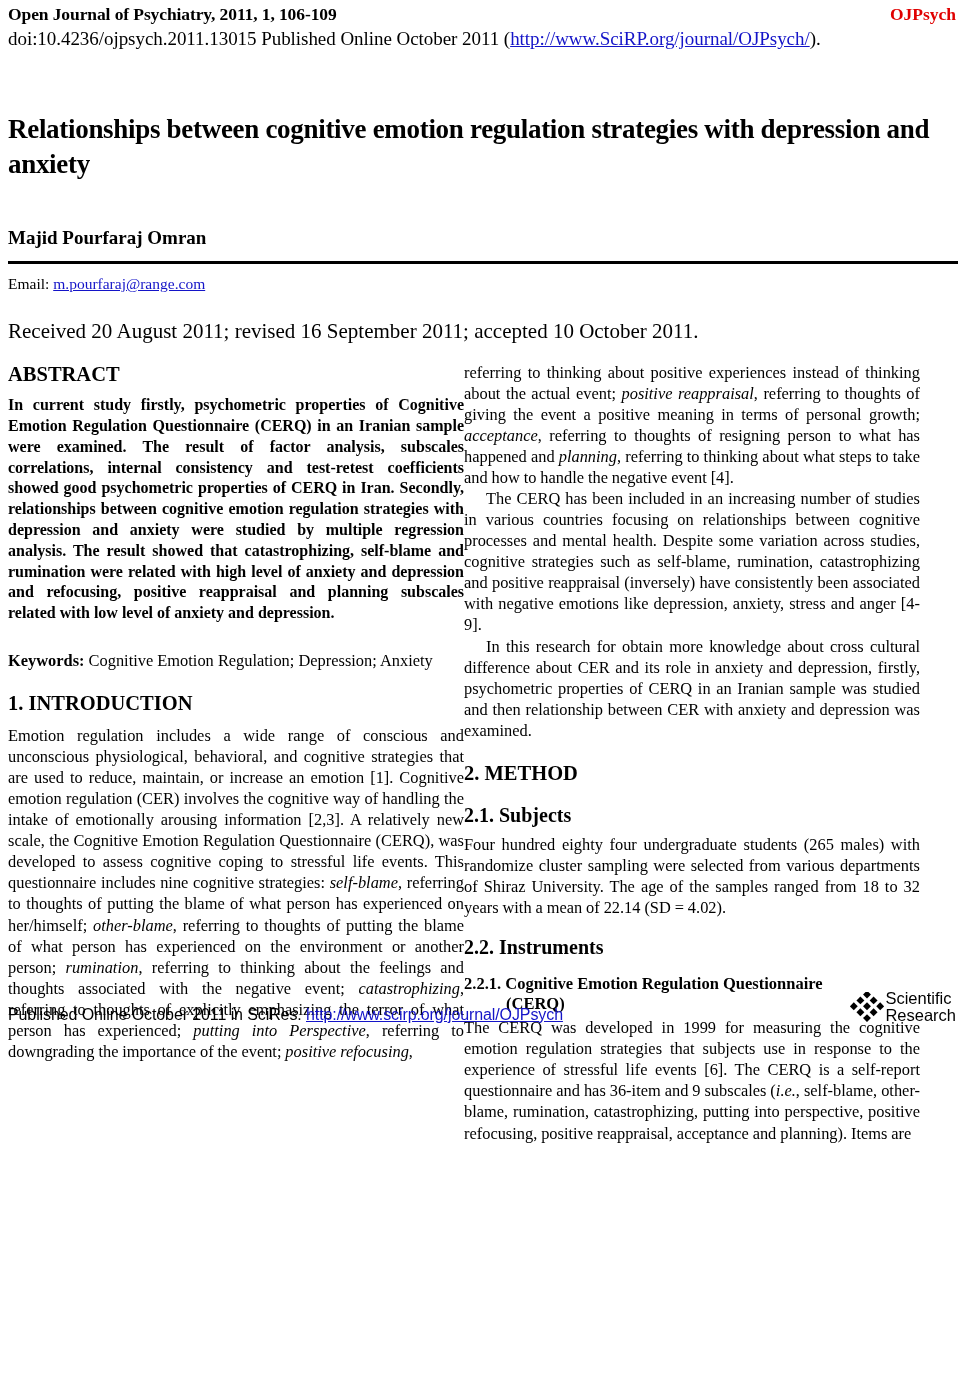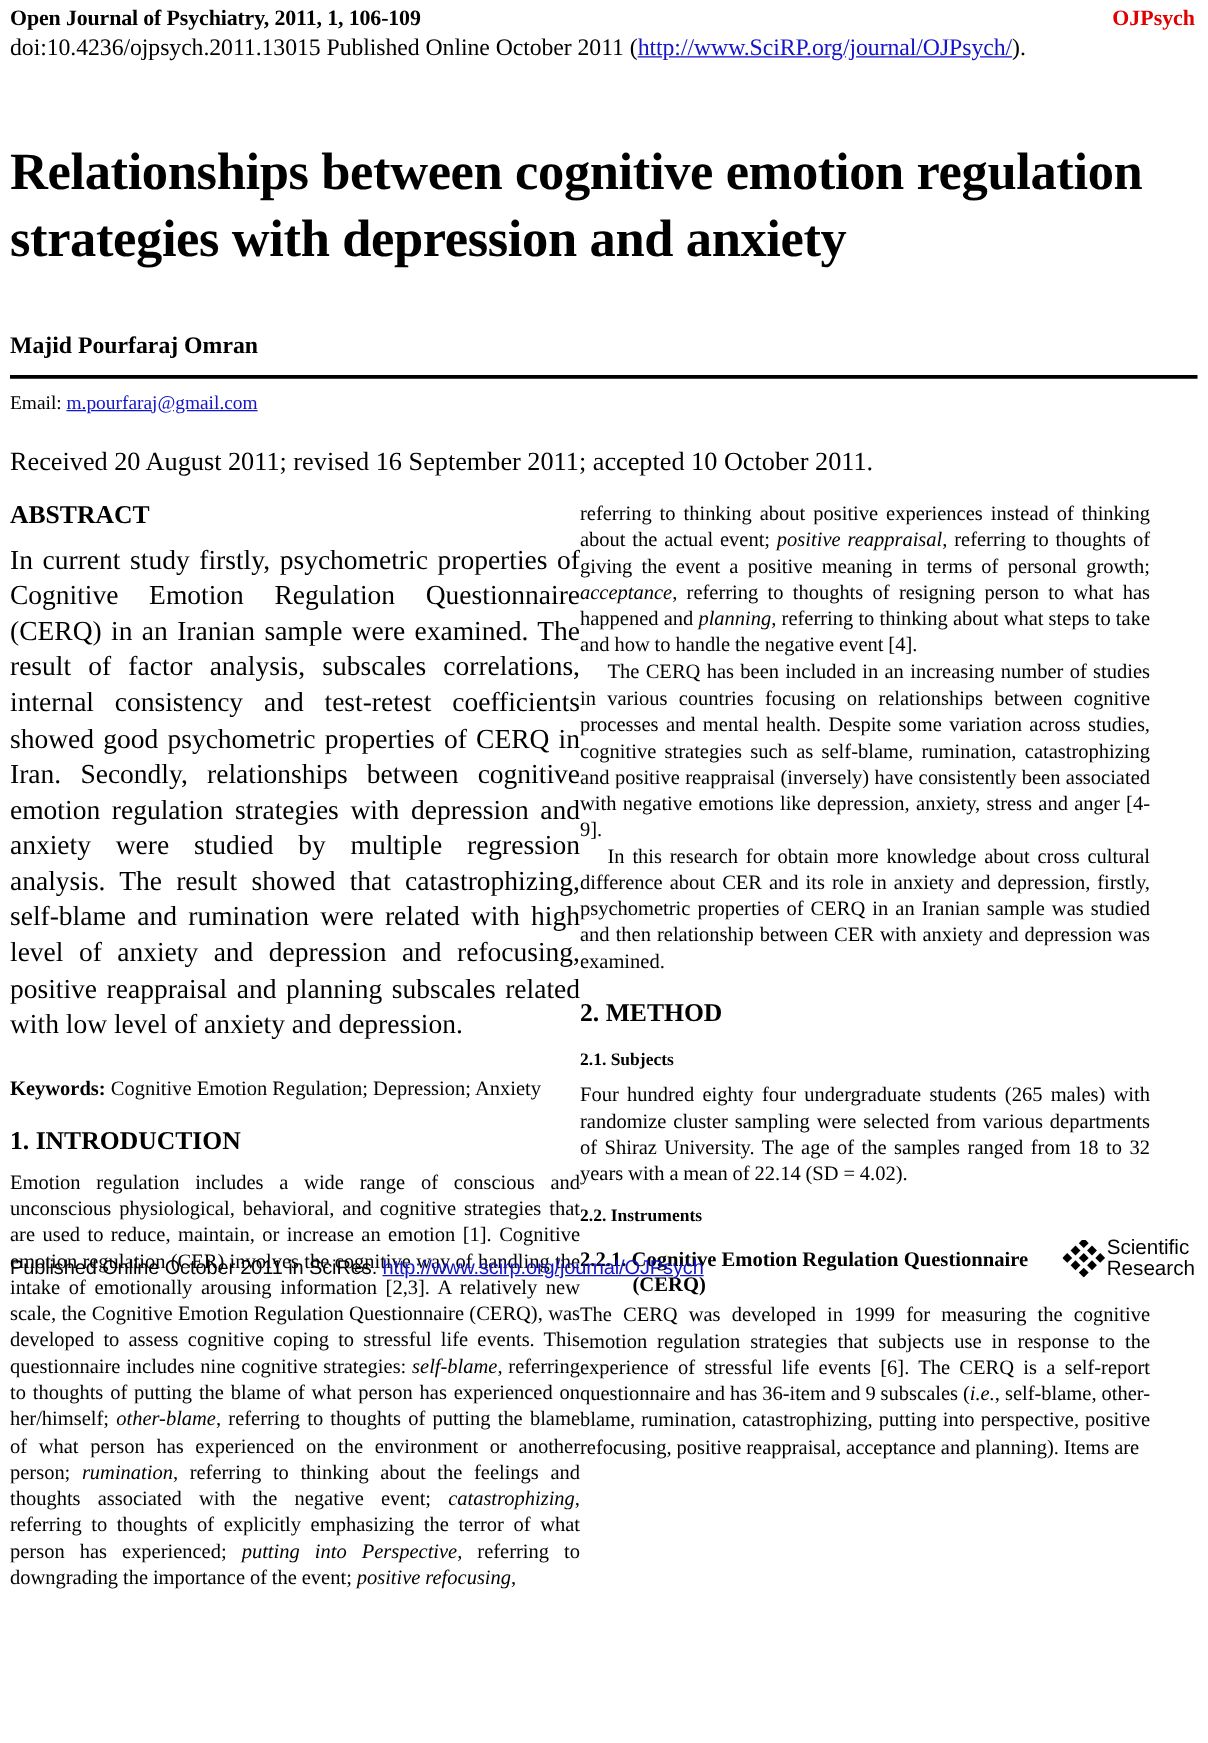--- a/index.html
+++ b/index.html
@@ -46,21 +46,21 @@
     margin-top: 3px;
     letter-spacing: -0.05px;
   }
   .link {
     color: #1414c8;
     text-decoration: underline;
   }
 
   
   .title {
-    font-size: 42px;
+    font-size: 27px;
     font-weight: bold;
     line-height: 1.28;
     margin-top: 62px;
     letter-spacing: -0.3px;
   }
   .author {
     font-size: 19px;
     font-weight: bold;
     margin-top: 46px;
   }
@@ -93,21 +93,21 @@
   h2.sec {
     font-size: 20.5px;
     font-weight: bold;
     margin: 20px 0 9px 0;
     line-height: 1.2;
   }
   h2.sec.first {
     margin-top: 0;
   }
   h3.sec {
-    font-size: 14px;
+    font-size: 20px;
     font-weight: bold;
     margin: 17px 0 7px 0;
     line-height: 1.2;
   }
   h4.sec {
     font-size: 16.5px;
     font-weight: bold;
     margin: 15px 0 2px 0;
     line-height: 1.25;
   }
@@ -121,22 +121,22 @@
     line-height: 1.285;
     text-align: justify;
     margin: 0;
     hyphens: none;
     word-spacing: -0.2px;
   }
   p.body.indent {
     text-indent: 22px;
   }
   p.abstract {
-    font-size: 22px;
-    font-weight: normal;
+    font-size: 16px;
+    font-weight: bold;
     line-height: 1.30;
     text-align: justify;
     margin: 0;
   }
   p.keywords {
     font-size: 16.4px;
     line-height: 1.30;
     margin: 26px 0 0 0;
   }
   p.keywords b {
@@ -185,21 +185,21 @@
     <div class="runhead-left">Open Journal of Psychiatry, 2011, 1, 106-109</div>
     <div class="runhead-right">OJPsych</div>
   </div>
 
   <div class="doiline"><span>doi:10.4236/ojpsych.2011.13015 Published Online October 2011 (</span><a class="link" href="#">http://www.SciRP.org/journal/OJPsych/</a><span>).</span></div>
 
   <div class="title">Relationships between cognitive emotion regulation strategies with depression and anxiety</div>
   <div class="author">Majid Pourfaraj Omran</div>
   <hr class="rule">
   <div class="affil">
-    <div><span>Email: </span><a class="link" href="#">m.pourfaraj@gmail.com</a></div>
+    <div><span>Email: </span><a class="link" href="#">m.pourfaraj@range.com</a></div>
   </div>
   <div class="dates">Received 20 August 2011; revised 16 September 2011; accepted 10 October 2011.</div>
 
   <div class="columns">
 
     <div class="col">
       <h2 class="sec first">ABSTRACT</h2>
       <p class="abstract">In current study firstly, psychometric properties of Cognitive Emotion Regulation Questionnaire (CERQ) in an Iranian sample were examined. The result of factor analysis, subscales correlations, internal consistency and test-retest coefficients showed good psychometric properties of CERQ in Iran. Secondly, relationships between cognitive emotion regulation strategies with depression and anxiety were studied by multiple regression analysis. The result showed that catastrophizing, self-blame and rumination were related with high level of anxiety and depression and refocusing, positive reappraisal and planning subscales related with low level of anxiety and depression.</p>
 
       <p class="keywords"><b>Keywords:</b>&nbsp;<span>Cognitive Emotion Regulation; Depression; Anxiety</span></p>

